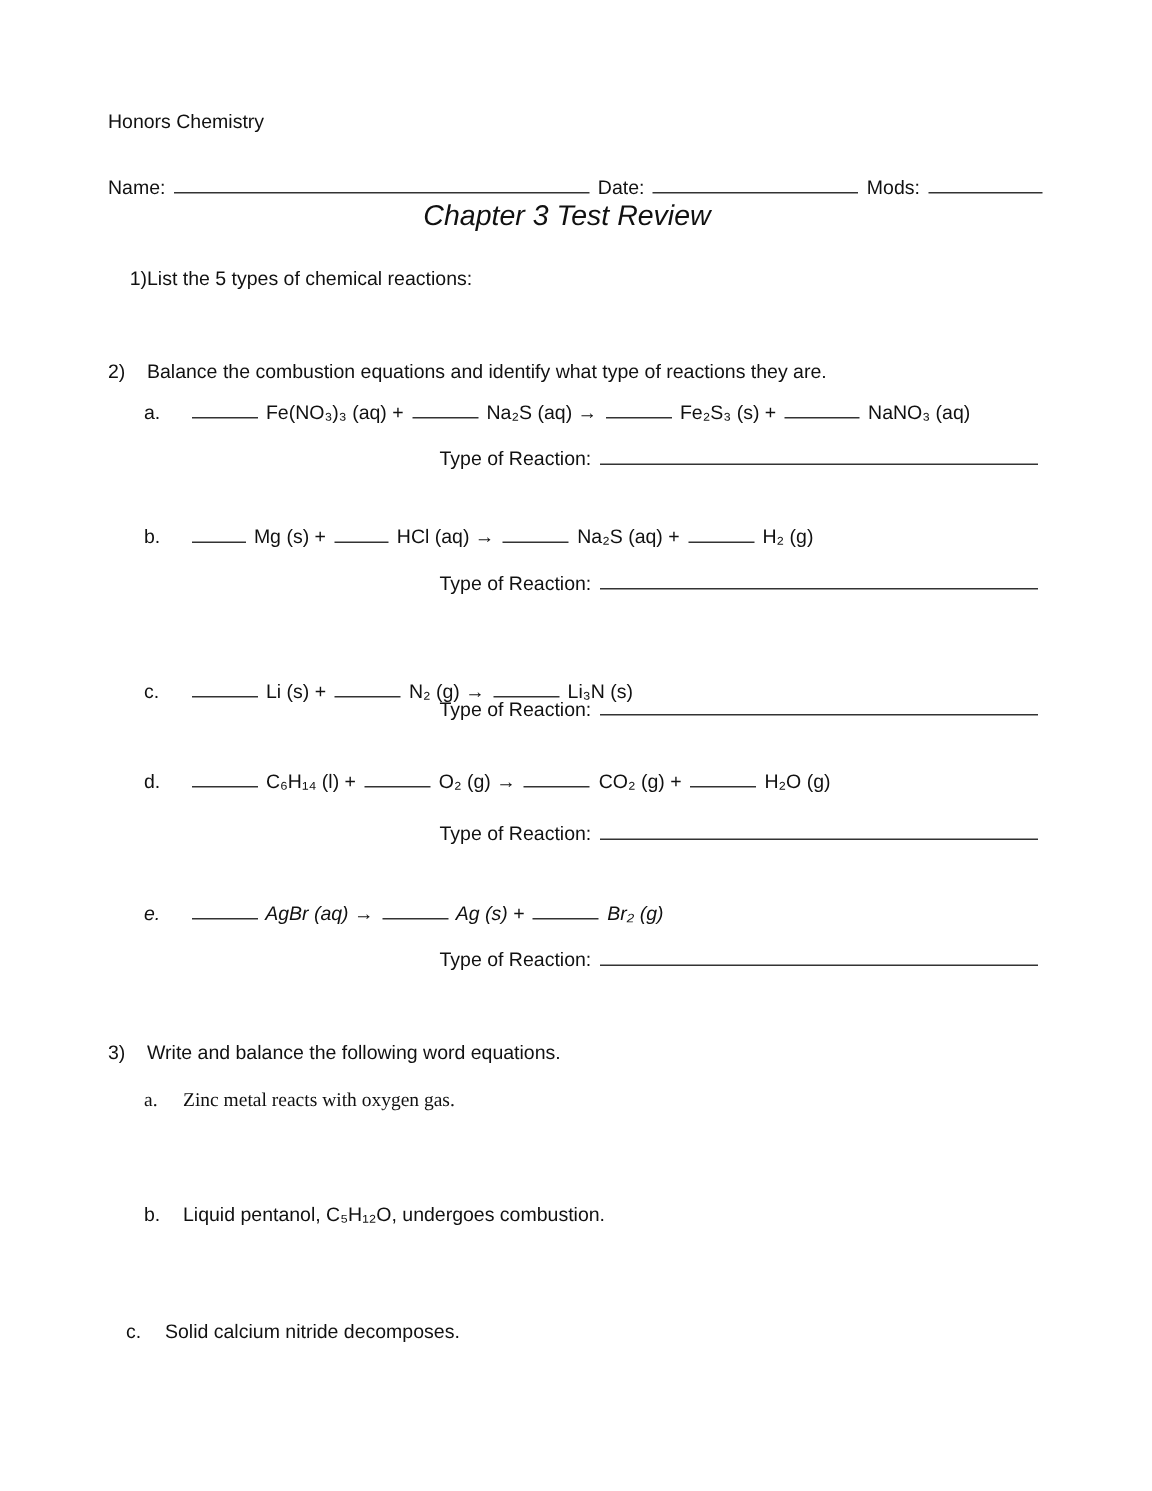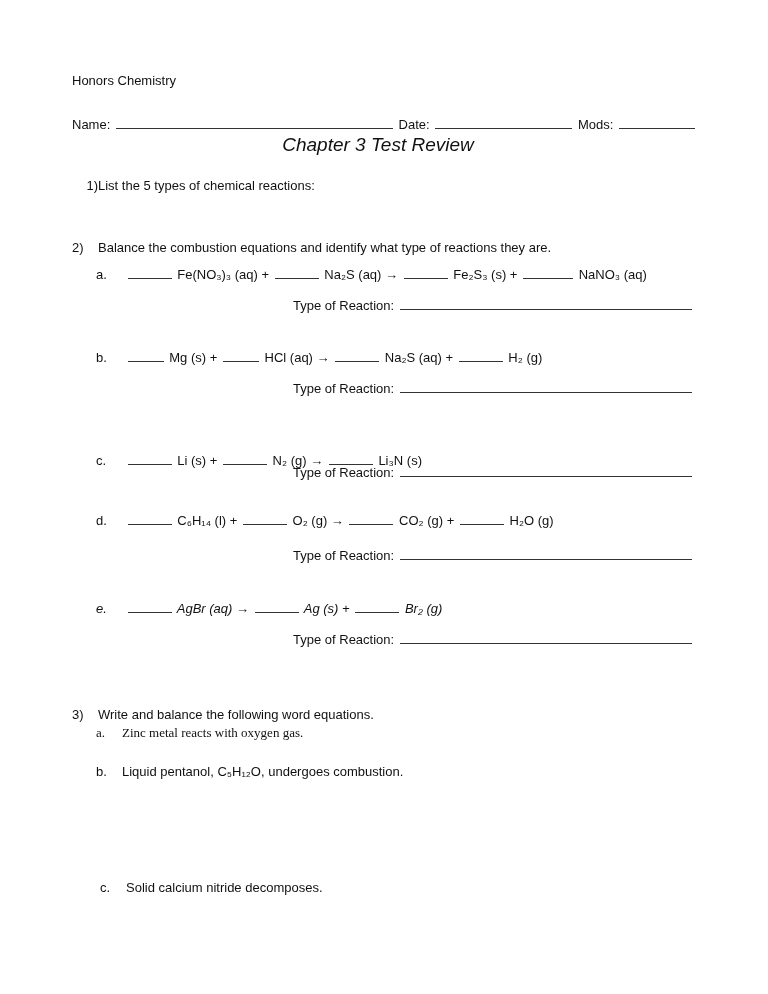--- a/index.html
+++ b/index.html
@@ -85,24 +85,24 @@
   <span class="lbl">e.</span>
   <span class="blank" style="width:44px;"></span> <span>AgBr (aq) →</span>
   <span class="blank" style="width:44px;"></span> <span>Ag (s) +</span>
   <span class="blank" style="width:44px;"></span> <span>Br₂ (g)</span>
 </div>
 <div class="abs" style="left:293px;top:631px;">
   <span>Type of Reaction:</span>
   <span class="blank" style="width:292px;"></span>
 </div>
 
-<div class="abs" style="left:72px;top:694px;margin-top:13px;">
+<div class="abs" style="left:72px;top:694px;">
   <span class="lbl">3)</span><span>Write and balance the following word equations.</span>
 </div>
 <div class="abs" style="left:96px;top:725px;font-family:Liberation Serif, serif;">
   <span class="lbl">a.</span><span>Zinc metal reacts with oxygen gas.</span>
 </div>
-<div class="abs" style="left:96px;top:764px;">
+<div class="abs" style="left:96px;top:802px;">
   <span class="lbl">b.</span><span>Liquid pentanol, C₅H₁₂O, undergoes combustion.</span>
 </div>
-<div class="abs" style="left:100px;top:880px;">
+<div class="abs" style="left:84px;top:880px;">
   <span class="lbl">c.</span><span>Solid calcium nitride decomposes.</span>
 </div>
 
 </body></html>

